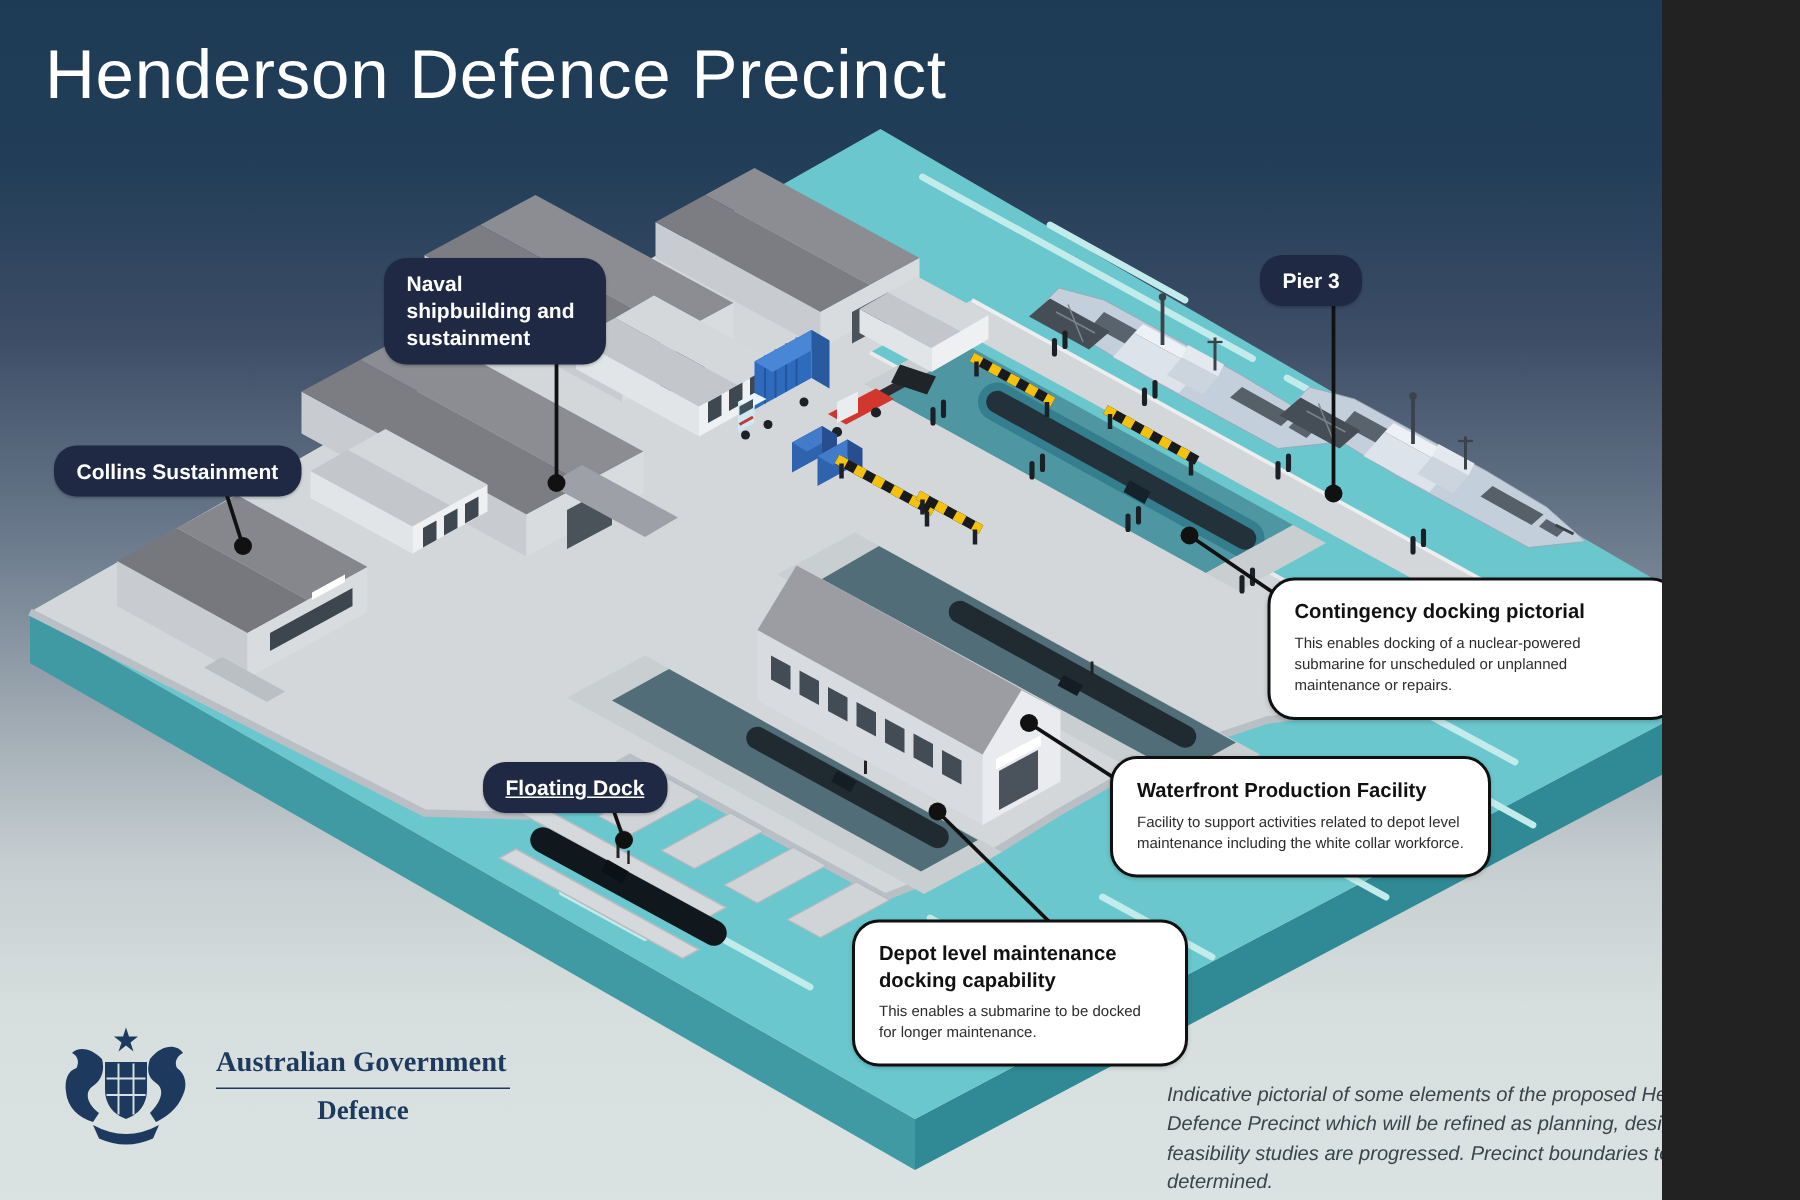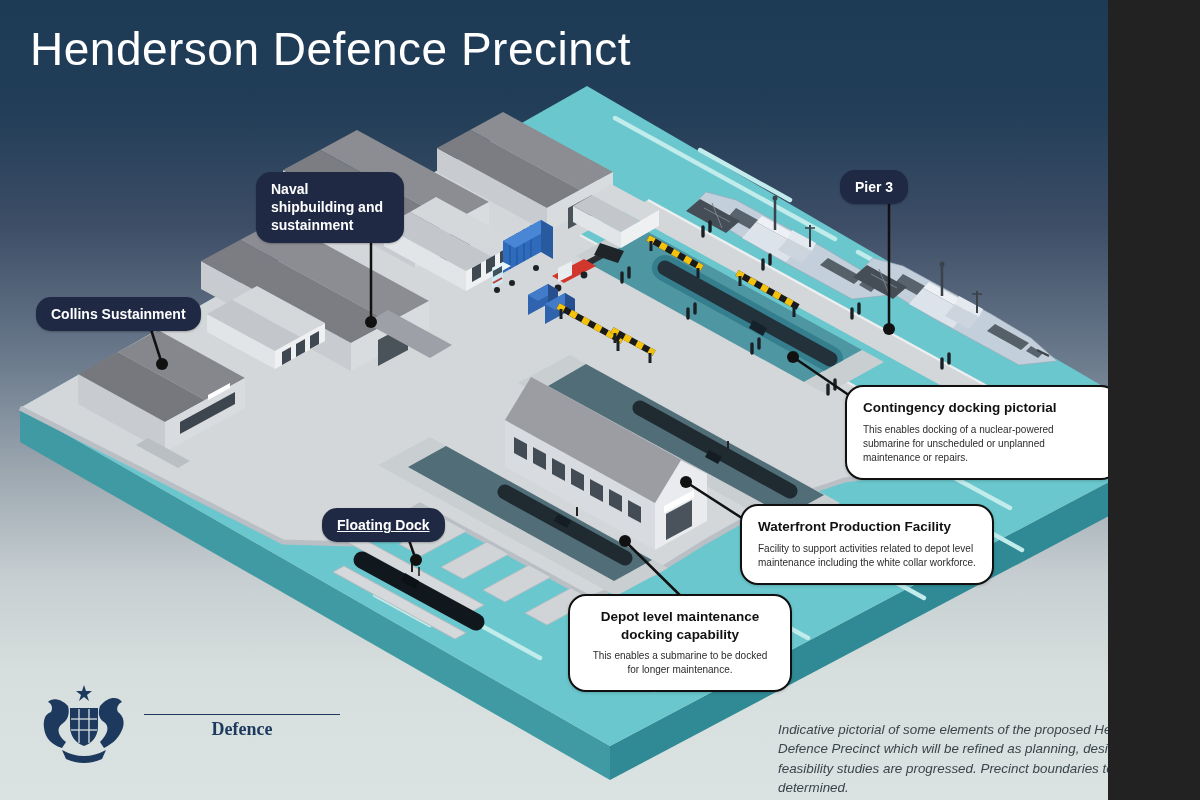--- a/index.html
+++ b/index.html
@@ -25,21 +25,21 @@
   .pill.pier1{left:840px;top:170px;}
   .pill.floating{left:322px;top:508px;text-decoration:underline;}
   .callout{
     position:absolute;background:#fff;border:2px solid #101010;border-radius:18px;
     padding:12px 16px 13px;box-shadow:0 1px 3px rgba(0,0,0,.18);
   }
   .callout h3{font-size:13.5px;font-weight:700;margin:0;color:#111;line-height:1.3;}
   .callout p{font-size:10px;margin:6px 0 0;color:#2b2b2b;line-height:1.42;}
   .callout.contingency{left:845px;top:385px;width:238px;}
   .callout.waterfront{left:740px;top:504px;width:218px;}
-  .callout.depot{left:568px;top:594px;width:188px;text-align:center;}
+  .callout.depot{left:568px;top:613px;width:188px;}
   .gov{position:absolute;left:38px;top:684px;display:flex;align-items:center;}
   .gov-text{margin-left:14px;width:196px;color:#1d3a5e;font-family:"Liberation Serif",serif;}
   .gov-line1{font-size:19px;font-weight:700;white-space:nowrap;}
   .gov-divider{border:none;border-top:1.6px solid #1d3a5e;margin:5px 0 4px;}
   .gov-line2{font-size:18px;font-weight:700;text-align:center;}
   .disclaimer{
     position:absolute;left:778px;top:720px;width:398px;
     font-style:italic;font-size:13.4px;line-height:1.45;color:#39454b;
   }
 </style>
@@ -334,20 +334,21 @@
         <path d="M24,66 q22,12 44,0 l-4,9 q-18,8 -36,0 Z"></path>
       </g>
       <g stroke="#d7e1df" stroke-width="1.3" fill="none">
         <line x1="41" y1="25" x2="41" y2="59"></line>
           <line x1="51" y1="25" x2="51" y2="59"></line>
         <line x1="33" y1="35" x2="59" y2="35"></line>
           <line x1="33" y1="46" x2="59" y2="46"></line>
       </g>
     </svg>
     <div class="gov-text">
+      <div class="gov-line1">Australian Government</div>
       <hr class="gov-divider">
       <div class="gov-line2">Defence</div>
     </div>
   </div>
 
   <div class="disclaimer">Indicative pictorial of some elements of the proposed Henderson Defence Precinct which will be refined as planning, design and feasibility studies are progressed. Precinct boundaries to be determined.</div>
 
 </div>
 
 </body></html>

